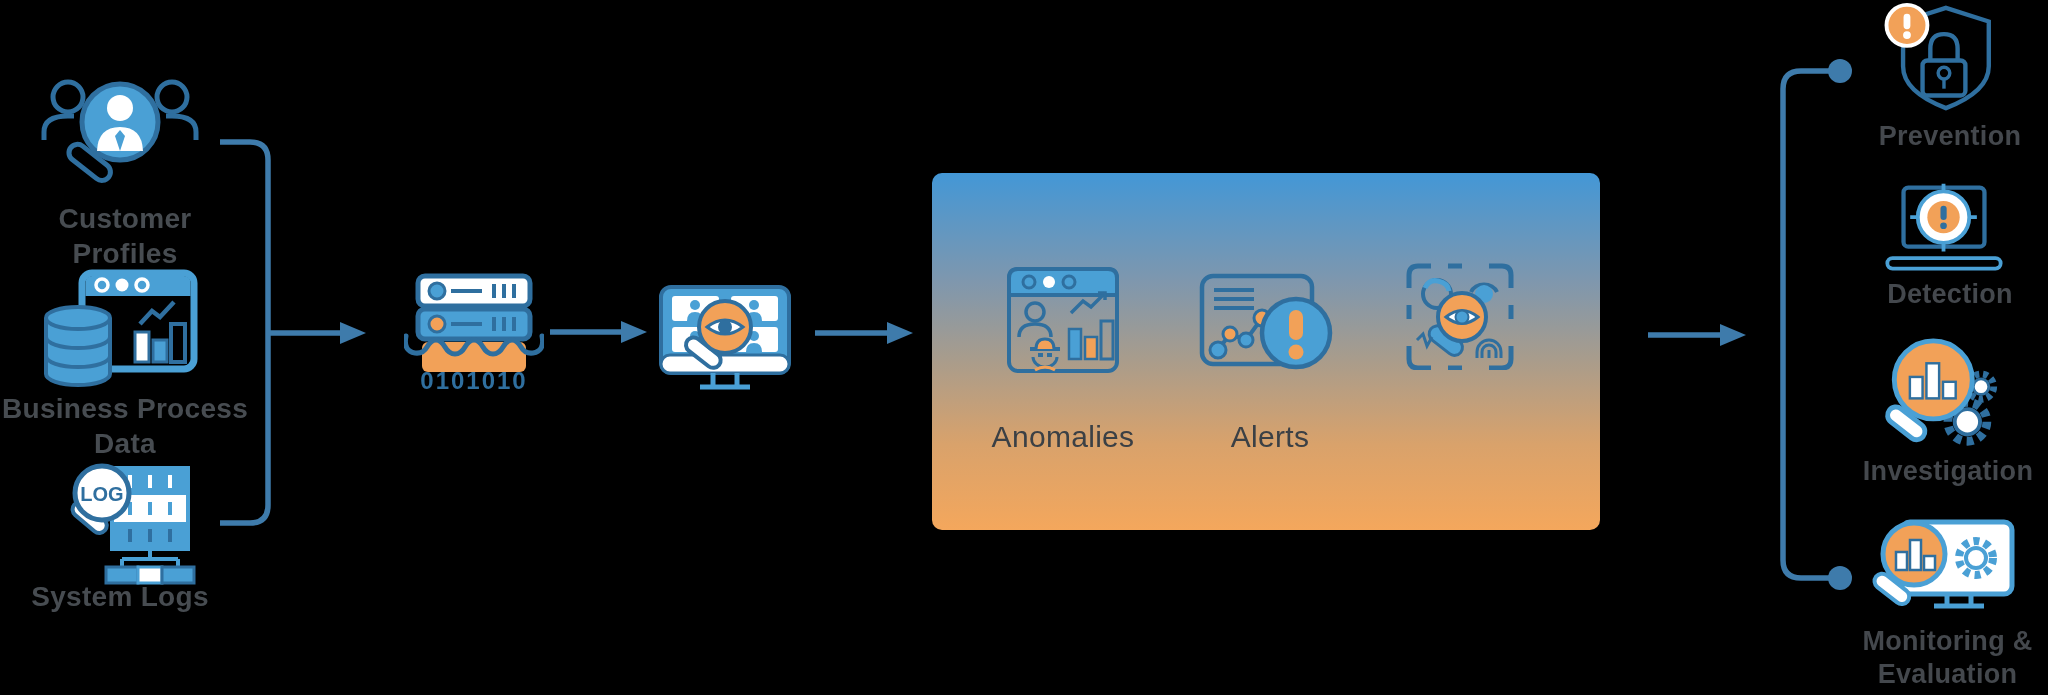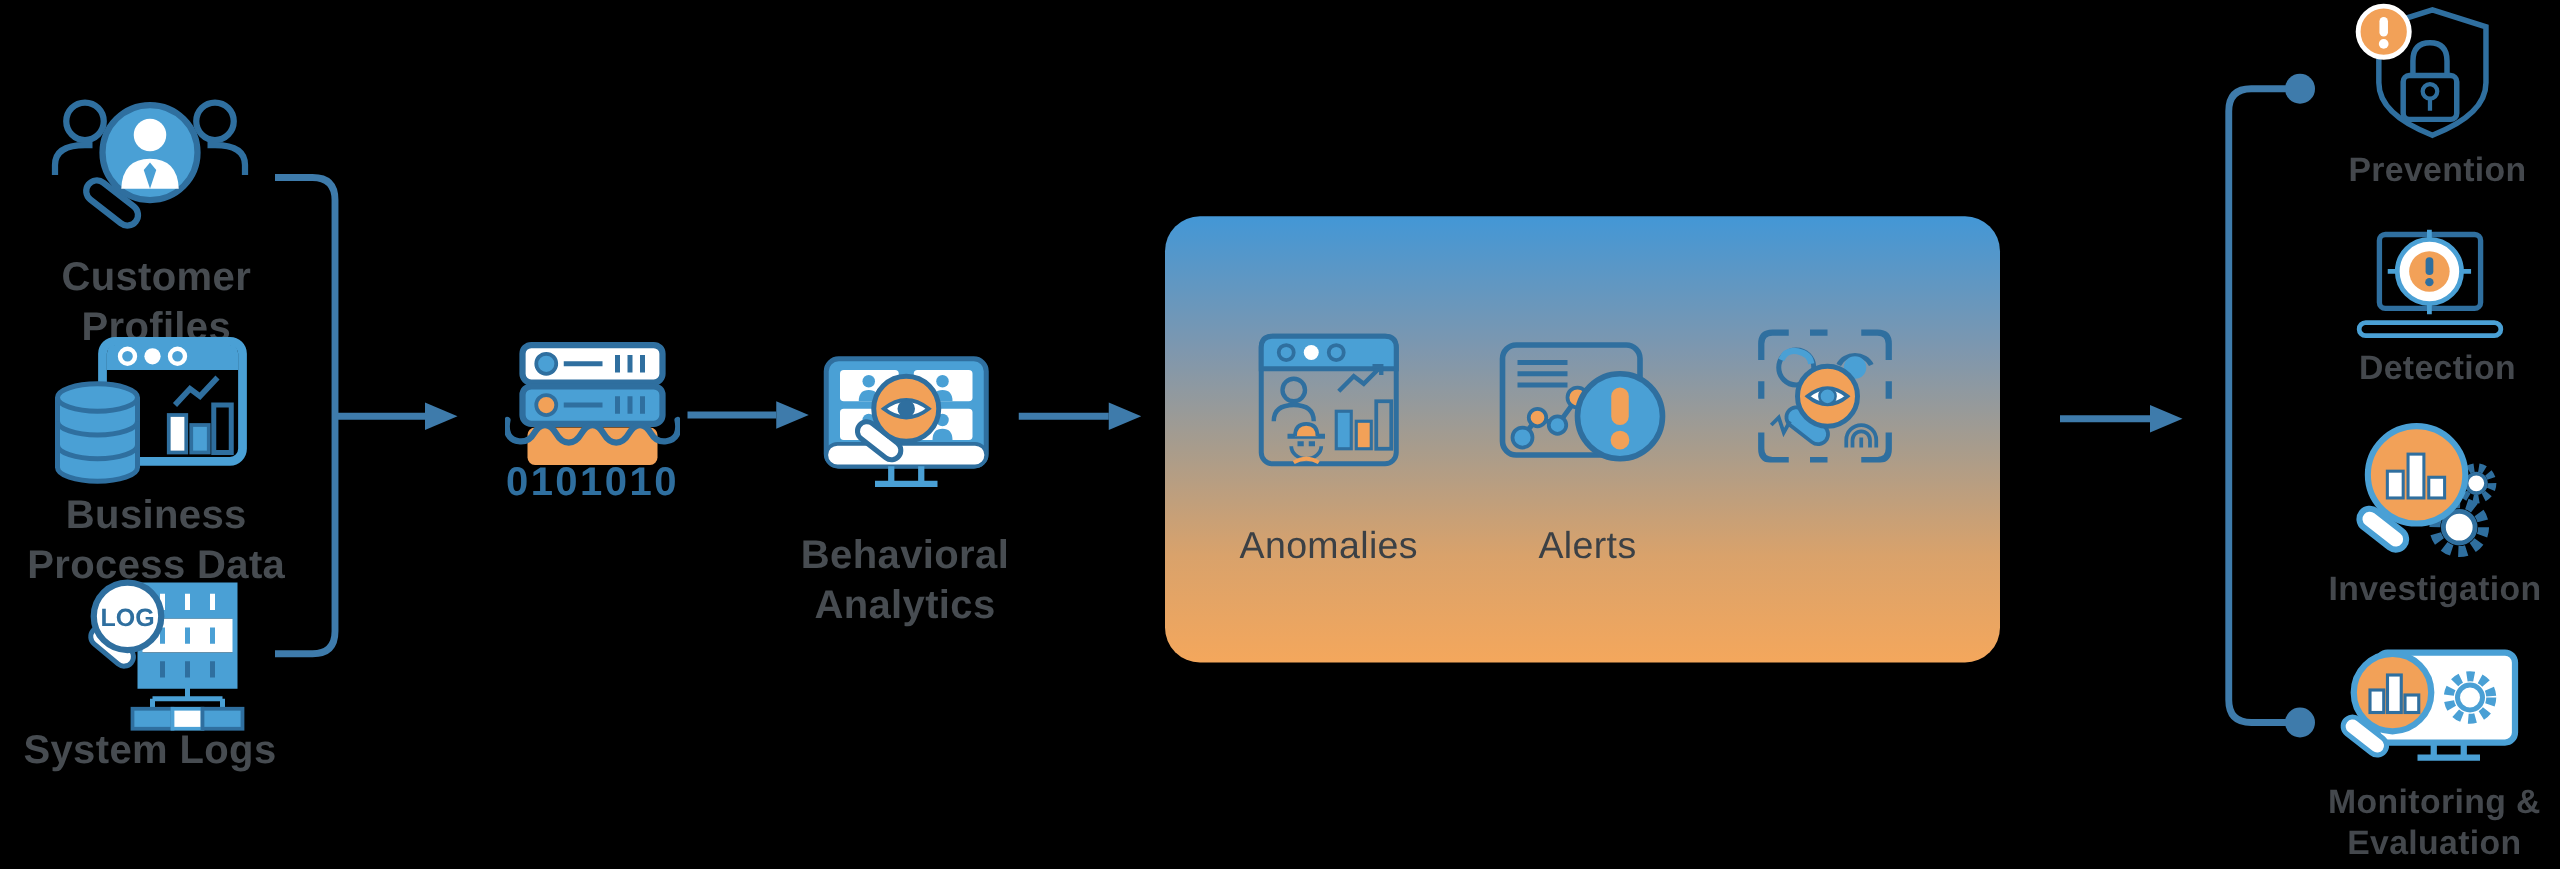--- a/index.html
+++ b/index.html
@@ -5,30 +5,30 @@
   html,body{margin:0;padding:0;background:#000;}
   .canvas{
     position:relative;width:2048px;height:695px;background:#000;
     overflow:hidden;font-family:"Liberation Sans",sans-serif;
   }
   .node{position:absolute;}
   .node svg{display:block;width:100%;height:100%;}
   .connectors{position:absolute;left:0;top:0;width:2048px;height:695px;}
   .lbl{
     position:absolute;text-align:center;font-weight:bold;color:#474c51;
-    font-size:32px;line-height:1.24;letter-spacing:.3px;
+    font-size:28px;line-height:1.24;letter-spacing:.3px;
   }
   .lbl-right{font-size:27px;color:#44484d;}
   .binary{
     position:absolute;text-align:center;font-weight:bold;color:#2f6f9f;
-    font-size:32px;letter-spacing:2px;
+    font-size:24px;letter-spacing:2px;
   }
   .gradient-box{
     position:absolute;left:932px;top:173px;width:668px;height:357px;
-    border-radius:28px;
+    border-radius:10px;
     background:linear-gradient(180deg,#4397d6 0%,#7e97ae 30%,#a89c8c 52%,#d9a26b 76%,#f4a75c 100%);
   }
   .box-lbl{
     position:absolute;text-align:center;font-weight:normal;color:#3b4045;
     font-size:30px;letter-spacing:.3px;
   }
 </style>
 </head>
 <body>
 
@@ -144,21 +144,20 @@
           <path d="M91 69 q0-9 8-9 q8 0 8 9 z"></path>
       </g>
       <rect x="6" y="72" width="128" height="18" rx="9" fill="#fff" stroke="#2f6f9f" stroke-width="3"></rect>
       <rect x="28" y="62" width="40" height="15" rx="7.5" transform="rotate(38 48 70)" fill="#fff" stroke="#2f6f9f" stroke-width="4"></rect>
       <circle cx="70" cy="44" r="26" fill="#f2a158" stroke="#2f6f9f" stroke-width="4"></circle>
       <path d="M52 44 q18-14 36 0 q-18 14 -36 0 z" fill="#fff" stroke="#2f6f9f" stroke-width="3"></path>
       <circle cx="70" cy="44" r="7" fill="#2f6f9f"></circle>
       <path d="M58 90 v12 M82 90 v12 M45 104 h50" stroke="#4aa0d5" stroke-width="5" fill="none"></path>
     </svg>
   </div>
-  <div class="lbl" style="left:624px;top:424px;width:200px">Behavioral Analytics</div>
 
   <div class="gradient-box">
 
     <div class="node" style="left:73px;top:92px;width:116px;height:110px">
       <svg viewBox="0 0 116 110">
         <rect x="4" y="4" width="108" height="102" rx="9" fill="none" stroke="#2f6f9f" stroke-width="4"></rect>
         <path d="M4 30 v-17 q0-9 9-9 h90 q9 0 9 9 v17 z" fill="#4aa0d5" stroke="#2f6f9f" stroke-width="4"></path>
         <circle cx="24" cy="17" r="6" fill="none" stroke="#2f6f9f" stroke-width="3"></circle>
         <circle cx="44" cy="17" r="6" fill="#fff"></circle>
         <circle cx="64" cy="17" r="6" fill="none" stroke="#2f6f9f" stroke-width="3"></circle>

